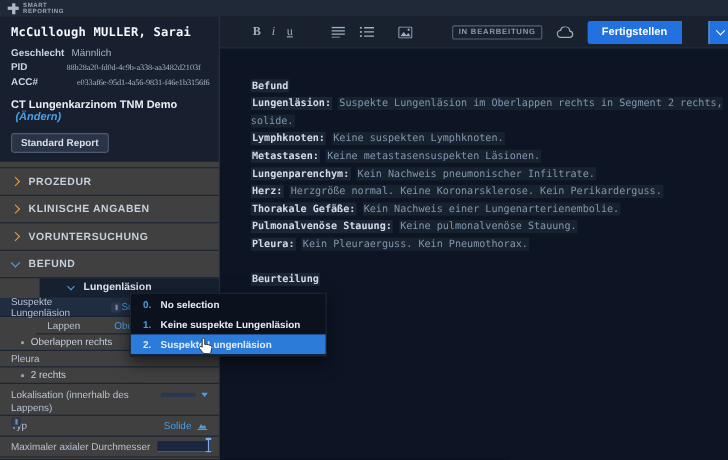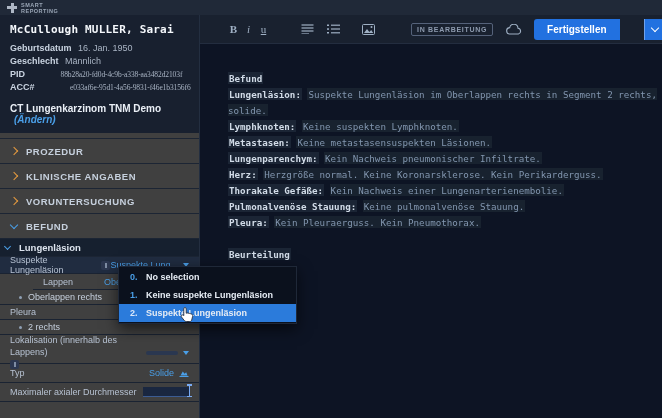--- a/index.html
+++ b/index.html
@@ -31,22 +31,22 @@
 
   .sections{margin-top:5px;}
   .sec{height:24px;display:flex;align-items:center;gap:9px;padding:0 11px;
        border-bottom:1px solid #1c2534;font-size:9.5px;font-weight:bold;color:#c6d0dd;
        letter-spacing:.5px;cursor:pointer;}
   .sec:first-child{border-top:1px solid #1c2534;}
   .chev{width:5px;height:5px;border-right:1.6px solid #e89c3f;border-bottom:1.6px solid #e89c3f;
         transform:rotate(-45deg);margin-top:-1px;flex:none;}
   .chev.down{border-color:#4a9fe8;transform:rotate(45deg);margin-top:-3px;}
 
-  .subsec{height:17px;background:#16202f;display:flex;align-items:center;gap:9px;padding:0 5px;
-          font-size:9.5px;font-weight:bold;color:#dde4ee;border-bottom:1px solid #1c2534;cursor:pointer;}
+  .subsec{height:17px;background:#16202f;display:flex;align-items:center;gap:9px;padding:0 26px;
+          font-size:9.5px;font-weight:bold;color:#dde4ee;border-bottom:1px solid #1c2534;cursor:pointer;margin-left:36px;}
   .subsec .chev{width:4px;height:4px;}
 
   .frow{display:flex;align-items:center;justify-content:space-between;padding:0 10px;
         border-bottom:1px solid #1a2332;font-size:9px;color:#b6c1d1;cursor:pointer;box-sizing:border-box;}
   .frow.active{background:#202c40;}
   .flabel{display:flex;align-items:center;}
   .fvalue{color:#4a9fe8;display:flex;align-items:center;gap:5px;font-size:9px;white-space:nowrap;}
   .caret{width:0;height:0;border-left:3.5px solid transparent;border-right:3.5px solid transparent;
          border-top:4px solid #4a9fe8;flex:none;}
   .badge{width:9px;height:9px;border-radius:2px;background:#2c3750;display:inline-block;
@@ -113,39 +113,36 @@
         <span>SMART</span><br>
         <span>REPORTING</span>
       </span>
     </div>
   </div>
 
   <div class="sidebar">
     <div class="patient-card">
       <div class="patient-name">McCullough MULLER, Sarai</div>
       <div class="info-row">
-        <span class="info-label">Geburtsdatum</span>
-        <span>16. Jan. 1950</span>
-      </div>
-      <div class="info-row">
         <span class="info-label">Geschlecht</span>
         <span>Männlich</span>
       </div>
       <div class="info-row">
         <span class="info-label">PID</span>
         <span class="info-mono">88b28a20-fd0d-4c9b-a338-aa3482d2103f</span>
       </div>
       <div class="info-row">
         <span class="info-label">ACC#</span>
         <span class="info-mono">e033af6e-95d1-4a56-9831-f46e1b3156f6</span>
       </div>
       <div class="template-row">
         <span>CT Lungenkarzinom TNM Demo</span>
         <span class="change-link">(Ändern)</span>
       </div>
+      <span class="std-btn">Standard Report</span>
     </div>
 
     <div class="sections">
       <div class="sec">
         <span class="chev"></span>
         <span>PROZEDUR</span>
       </div>
       <div class="sec">
         <span class="chev"></span>
         <span>KLINISCHE ANGABEN</span>
@@ -188,21 +185,21 @@
       </div>
 
       <div class="frow" style="height:15px;">
         <span>Pleura</span>
       </div>
       <div class="brow">
         <span class="dot"></span>
         <span>2 rechts</span>
       </div>
 
-      <div class="frow" style="height:29px;align-items:center;padding-top:4px;">
+      <div class="frow" style="height:29px;align-items:flex-start;padding-top:4px;">
         <span class="flabel" style="flex-direction:column;align-items:flex-start;">
           <span class="wrap-label">Lokalisation (innerhalb des Lappens)</span>
           <span class="badge" style="margin:2px 0 0 0;"></span>
         </span>
         <span class="fvalue" style="margin-top:4px;">
           <span class="muted-bar"></span>
           <span class="caret"></span>
         </span>
       </div>
 

